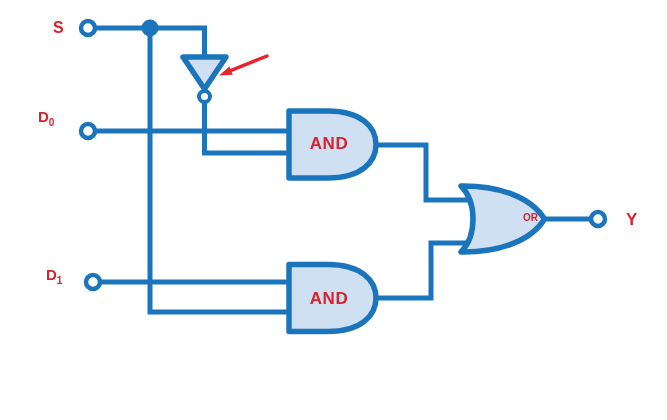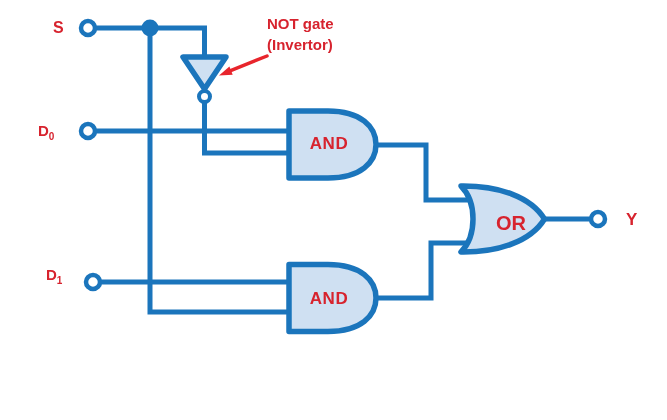--- a/index.html
+++ b/index.html
@@ -51,27 +51,27 @@
 
   
   .label {
     position: absolute;
     color: var(--label-red, #d7232e);
     font-weight: bold;
     white-space: nowrap;
     user-select: none;
   }
   .lbl-s   { left: 53px;  top: 19px;  font-size: 16px; }
-  .lbl-d0  { left: 38px;  top: 122px; font-size: 15px; }
+  .lbl-d0  { left: 38px;  top: 108px; font-size: 15px; }
   .lbl-d1  { left: 46px;  top: 266px; font-size: 15px; }
   .lbl-d0 sub, .lbl-d1 sub { font-size: 10px; line-height: 0; }
   .lbl-annot { left: 267px; top: 13px; font-size: 15px; line-height: 21px; }
   .lbl-and-top    { left: 284px; top: 134px; width: 90px; text-align: center; font-size: 17px; letter-spacing: 0.5px; }
   .lbl-and-bottom { left: 284px; top: 289px; width: 90px; text-align: center; font-size: 17px; letter-spacing: 0.5px; }
-  .lbl-or  { left: 496px; top: 212px; width: 66px; text-align: left; font-size: 20px; }
+  .lbl-or  { left: 472px; top: 212px; width: 66px; text-align: right; font-size: 10px; }
   .lbl-y   { left: 626px; top: 210px; font-size: 17px; }
 </style>
 </head>
 <body>
 
 <div class="stage">
 
   <svg width="667" height="420" viewBox="0 0 667 420">
 
     <path class="wire" d="M95 28 H204.5 V58"></path>
@@ -101,24 +101,20 @@
     <path class="arrow-shaft" d="M267 56 L230 70.8"></path>
     <polygon class="arrow-head" points="219,75.5 229.4,66.4 232.7,74.8"></polygon>
   </svg>
 
   <div class="label lbl-s">S</div>
 
   <div class="label lbl-d0"><span>D</span><sub>0</sub></div>
 
   <div class="label lbl-d1"><span>D</span><sub>1</sub></div>
 
-  <div class="label lbl-annot">
-    <div>NOT gate</div>
-    <div>(Invertor)</div>
-  </div>
 
   <div class="label lbl-and-top">AND</div>
 
   <div class="label lbl-and-bottom">AND</div>
 
   <div class="label lbl-or">OR</div>
 
   <div class="label lbl-y">Y</div>
 
 </div>

